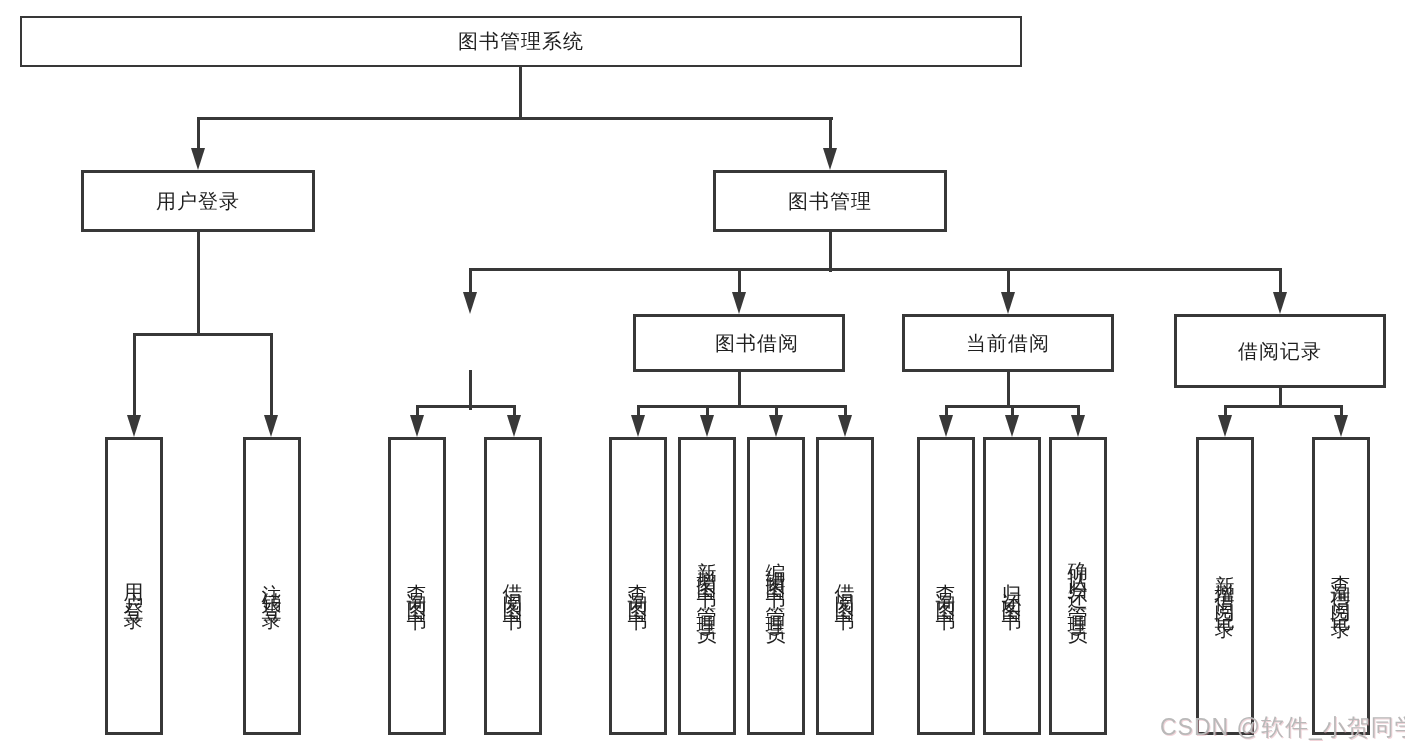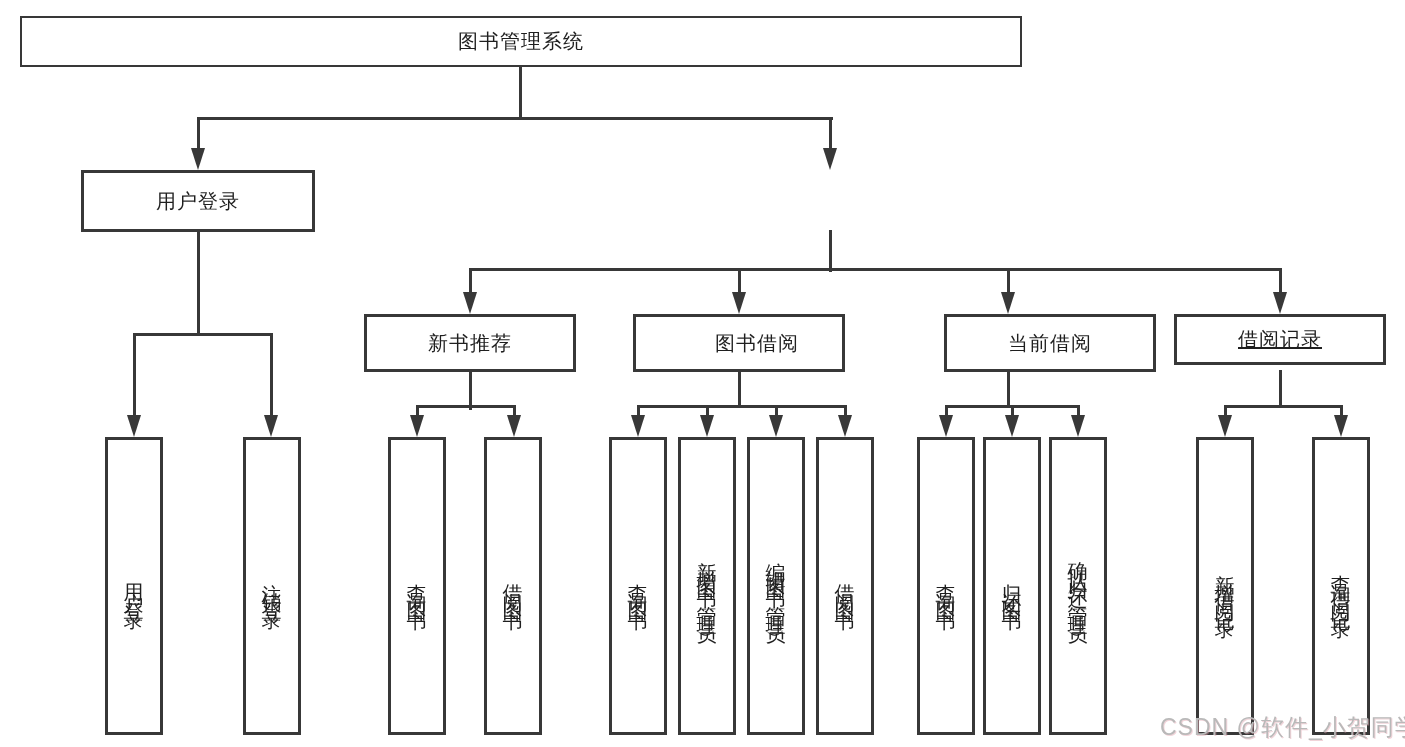--- a/index.html
+++ b/index.html
@@ -57,25 +57,25 @@
   }
 </style>
 </head>
 <body>
 
 <div id="canvas">
 
   <div class="box root" style="left:20px;top:16px;width:1002px;height:51px;">图书管理系统</div>
 
   <div class="box" style="left:81px;top:170px;width:234px;height:62px;">用户登录</div>
+  <div class="box" style="left:713px;top:170px;width:234px;height:62px;">图书管理</div>
 
-  <div class="box" style="left:364px;top:314px;width:212px;height:58px;">新书推荐</div>
   <div class="box" style="left:633px;top:314px;width:212px;height:58px;padding-left:36px;">图书借阅</div>
-  <div class="box" style="left:944px;top:314px;width:212px;height:58px;">当前借阅</div>
-  <div class="box" style="left:1174px;top:314px;width:212px;height:51px;text-decoration:underline;">借阅记录</div>
+  <div class="box" style="left:902px;top:314px;width:212px;height:58px;">当前借阅</div>
+  <div class="box" style="left:1174px;top:314px;width:212px;height:74px;">借阅记录</div>
 
   <div class="box leaf" style="left:105px;">
     <span class="vtext">用户登录</span>
   </div>
   <div class="box leaf" style="left:243px;">
     <span class="vtext">注销登录</span>
   </div>
   <div class="box leaf" style="left:388px;">
     <span class="vtext">查询图书</span>
   </div>

